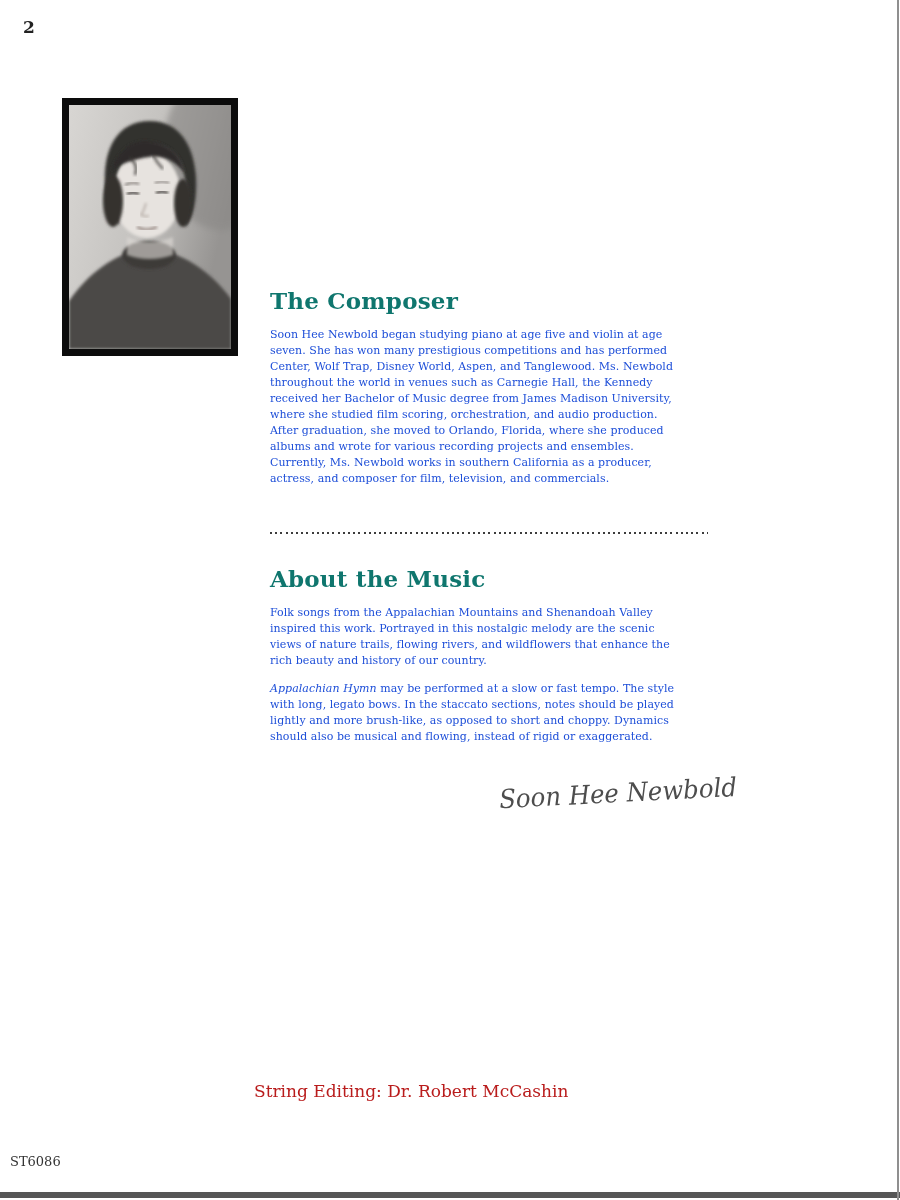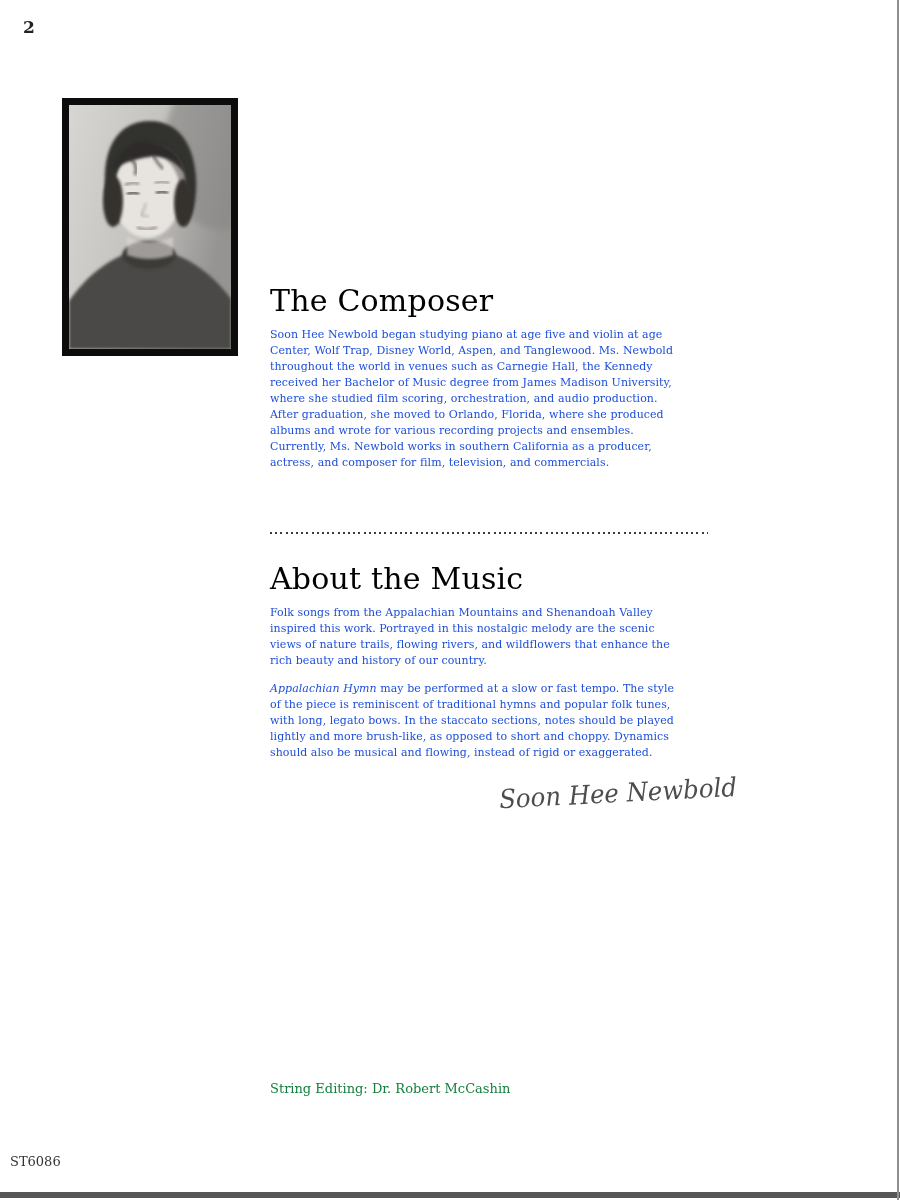--- a/index.html
+++ b/index.html
@@ -26,24 +26,24 @@
     top: 98px;
     width: 162px;
     height: 244px;
     border: 7px solid #0c0c0c;
     background: #c9c7c5;
   }
   .photo-frame svg { display: block; }
   .text-col { position: absolute; left: 270px; width: 448px; }
   .section-heading {
     margin: 0 0 14px 0;
-    font-size: 30px;
+    font-size: 23px;
     line-height: 24px;
-    font-weight: normal;
-    color: #000000;
+    font-weight: bold;
+    color: #0f766e;
     letter-spacing: 0.2px;
   }
   .line {
     white-space: nowrap;
     font-size: 11px;
     line-height: 16px;
     letter-spacing: 0.05px;
     color: #1d4ed8;
   }
   .para2 { margin-top: 12px; }
@@ -64,24 +64,24 @@
     height: 58px;
     transform: rotate(-3deg);
   }
   .signature-wrap svg text {
     font-family: "DejaVu Serif", "Liberation Serif", serif;
     font-style: italic;
     fill: #4d4d4d;
   }
   .credit-line {
     position: absolute;
-    left: 270px;
+    left: 254px;
     top: 1081px;
-    font-size: 13px;
-    color: #15803d;
+    font-size: 17px;
+    color: #b91c1c;
   }
   .catalog-number {
     position: absolute;
     left: 10px;
     top: 1154px;
     font-size: 13px;
     color: #333;
   }
   .bottom-bar {
     position: absolute;
@@ -147,20 +147,21 @@
       <path d="M 0 244 L 0 196 C 24 162 52 146 80 144 C 112 146 142 166 162 194 L 162 244 Z" fill="#4c4947" filter="url(#soft)"></path>
       <ellipse cx="80" cy="150" rx="27" ry="14" fill="#3e3b39" filter="url(#soft)"></ellipse>
       <path d="M 58 132 Q 80 142 104 132 L 104 150 Q 80 158 58 150 Z" fill="#e0dcd8" opacity="0.6" filter="url(#soft)"></path>
     </svg>
   </div>
 
   <div class="text-col" style="top:289px">
     <h1 class="section-heading">The Composer</h1>
     <div>
       <div class="line">Soon Hee Newbold began studying piano at age five and violin at age</div>
+      <div class="line">seven. She has won many prestigious competitions and has performed</div>
       <div class="line">Center, Wolf Trap, Disney World, Aspen, and Tanglewood. Ms. Newbold</div>
       <div class="line">throughout the world in venues such as Carnegie Hall, the Kennedy</div>
       <div class="line">received her Bachelor of Music degree from James Madison University,</div>
       <div class="line">where she studied film scoring, orchestration, and audio production.</div>
       <div class="line">After graduation, she moved to Orlando, Florida, where she produced</div>
       <div class="line">albums and wrote for various recording projects and ensembles.</div>
       <div class="line">Currently, Ms. Newbold works in southern California as a producer,</div>
       <div class="line">actress, and composer for film, television, and commercials.</div>
     </div>
   </div>
@@ -170,21 +171,20 @@
   <div class="text-col" style="top:567px">
     <h1 class="section-heading">About the Music</h1>
     <div>
       <div class="line">Folk songs from the Appalachian Mountains and Shenandoah Valley</div>
       <div class="line">inspired this work. Portrayed in this nostalgic melody are the scenic</div>
       <div class="line">views of nature trails, flowing rivers, and wildflowers that enhance the</div>
       <div class="line">rich beauty and history of our country.</div>
     </div>
     <div class="para2">
       <div class="line"><em class="work-title">Appalachian Hymn</em><span> may be performed at a slow or fast tempo. The style</span></div>
-      <div class="line">of the piece is reminiscent of traditional hymns and popular folk tunes,</div>
       <div class="line">with long, legato bows. In the staccato sections, notes should be played</div>
       <div class="line">lightly and more brush-like, as opposed to short and choppy. Dynamics</div>
       <div class="line">should also be musical and flowing, instead of rigid or exaggerated.</div>
     </div>
   </div>
 
   <div class="signature-wrap">
     <svg width="248" height="58" viewBox="0 0 248 58">
       <text x="4" y="38" font-size="26" textLength="238" lengthAdjust="spacingAndGlyphs">Soon Hee Newbold</text>
     </svg>

